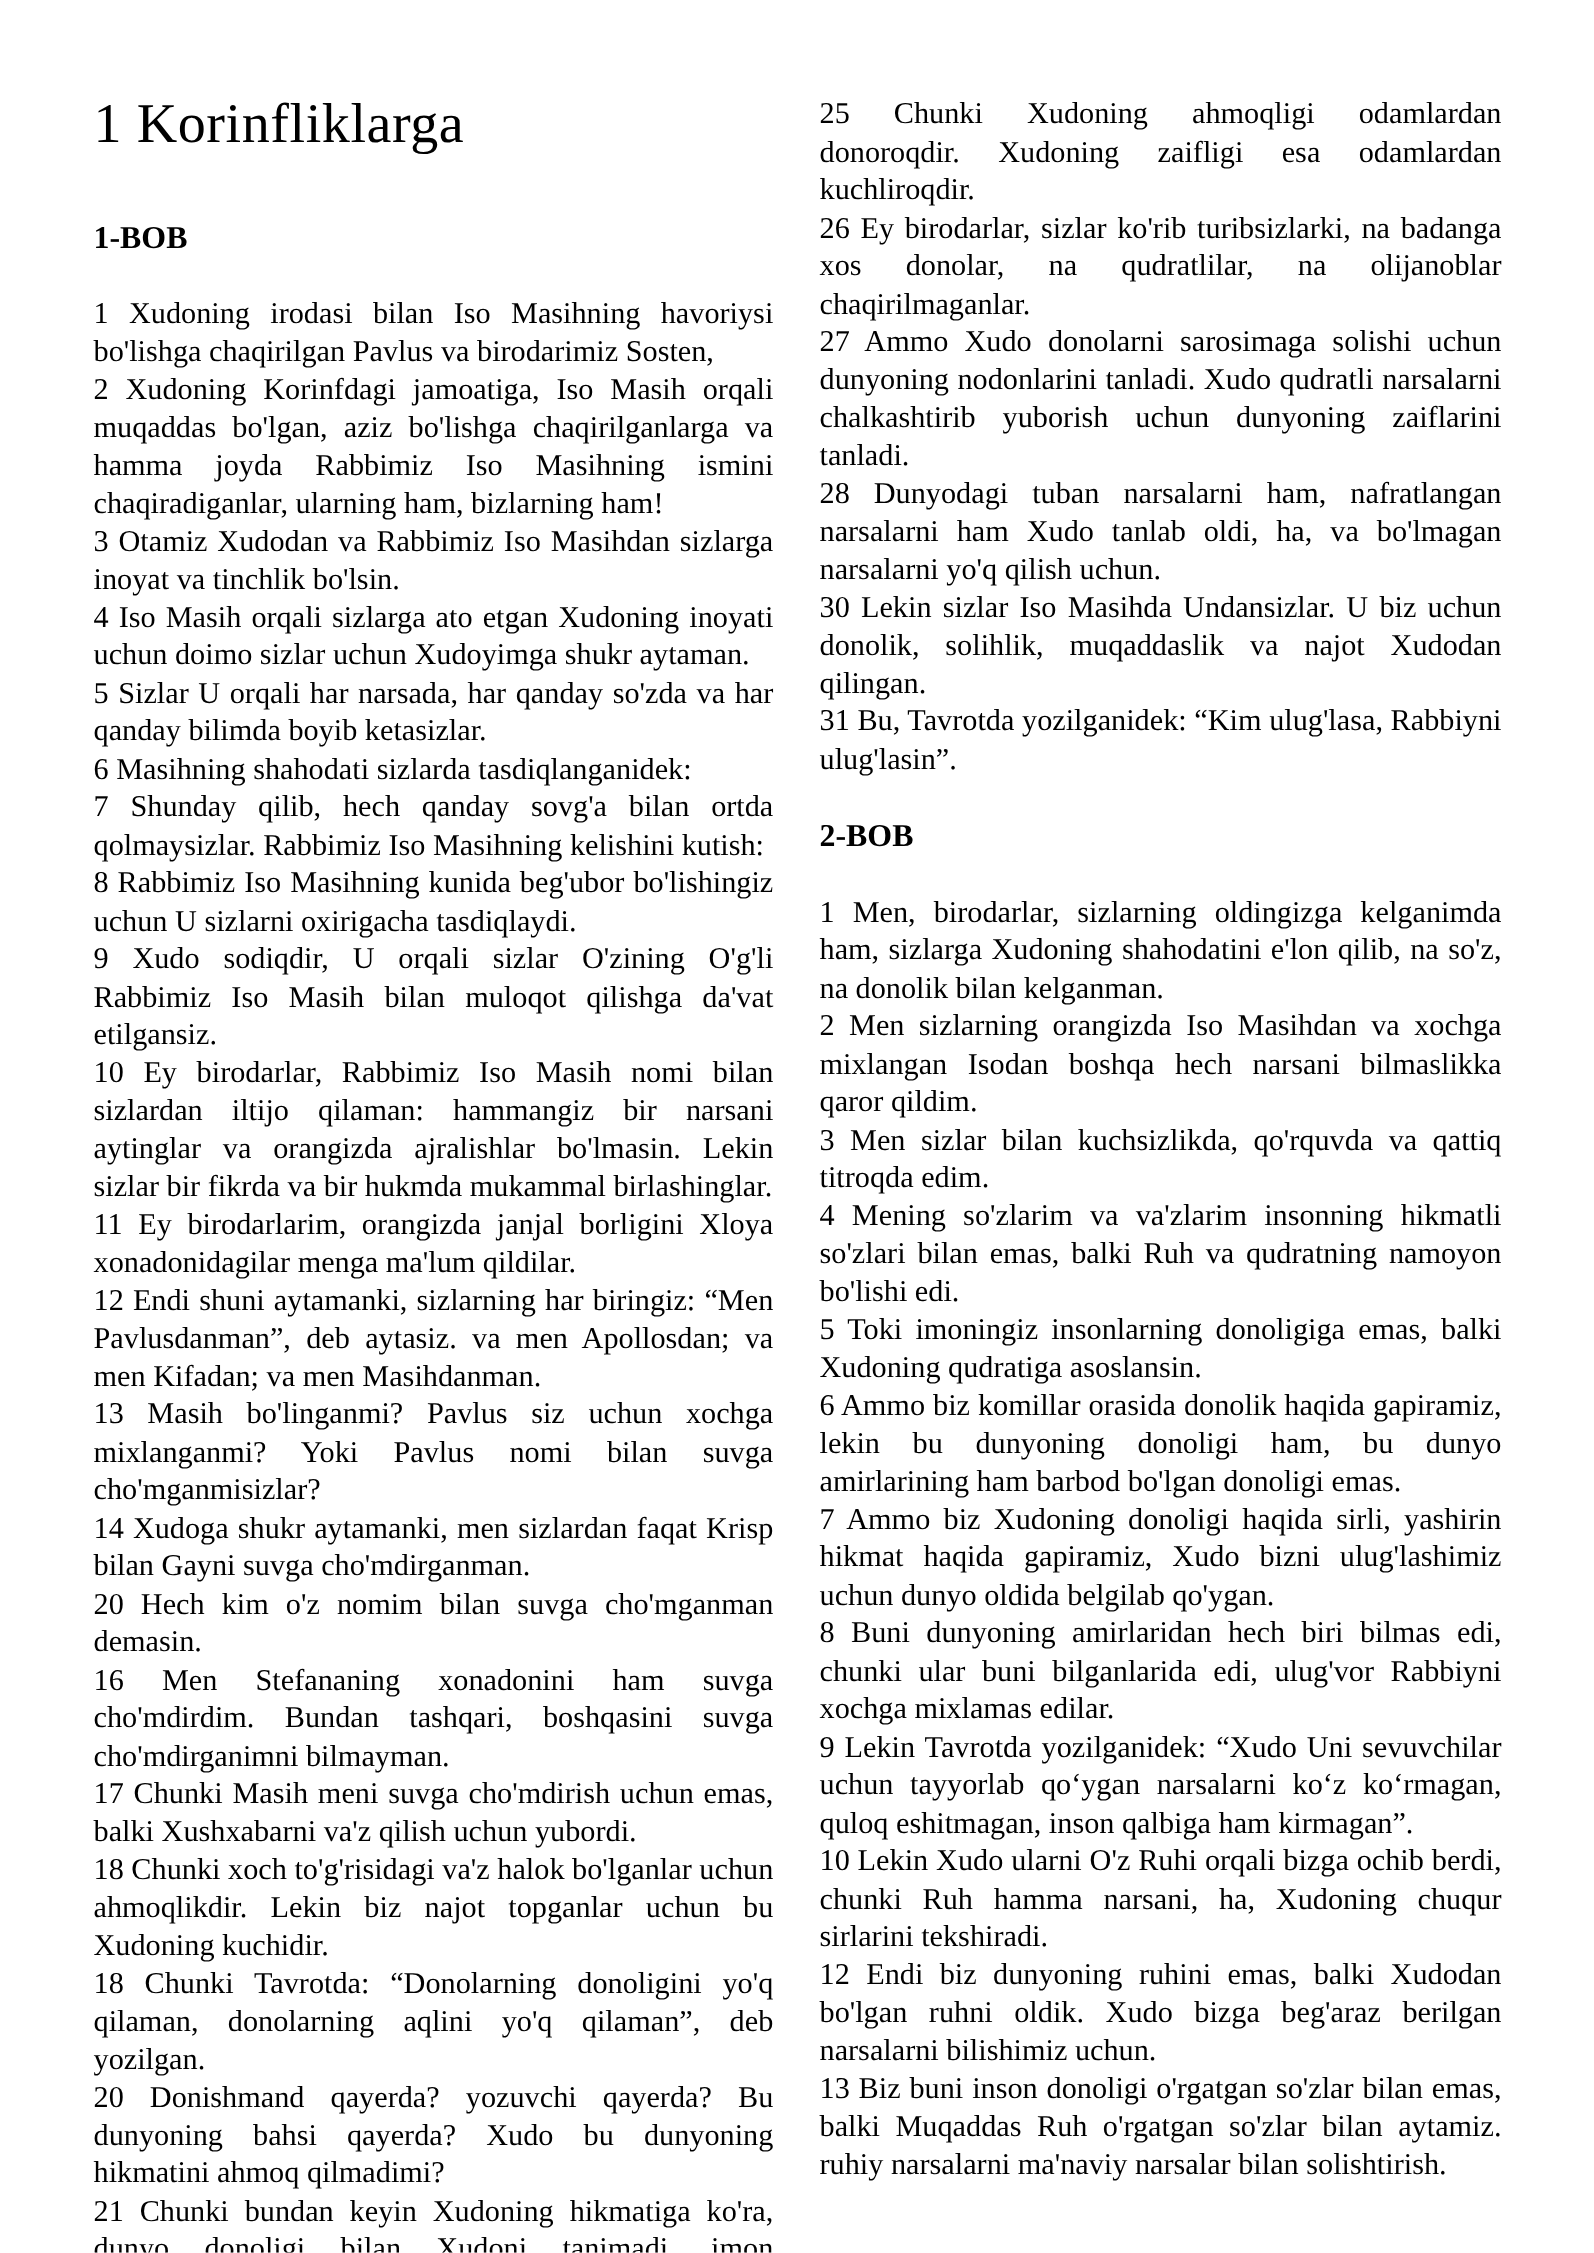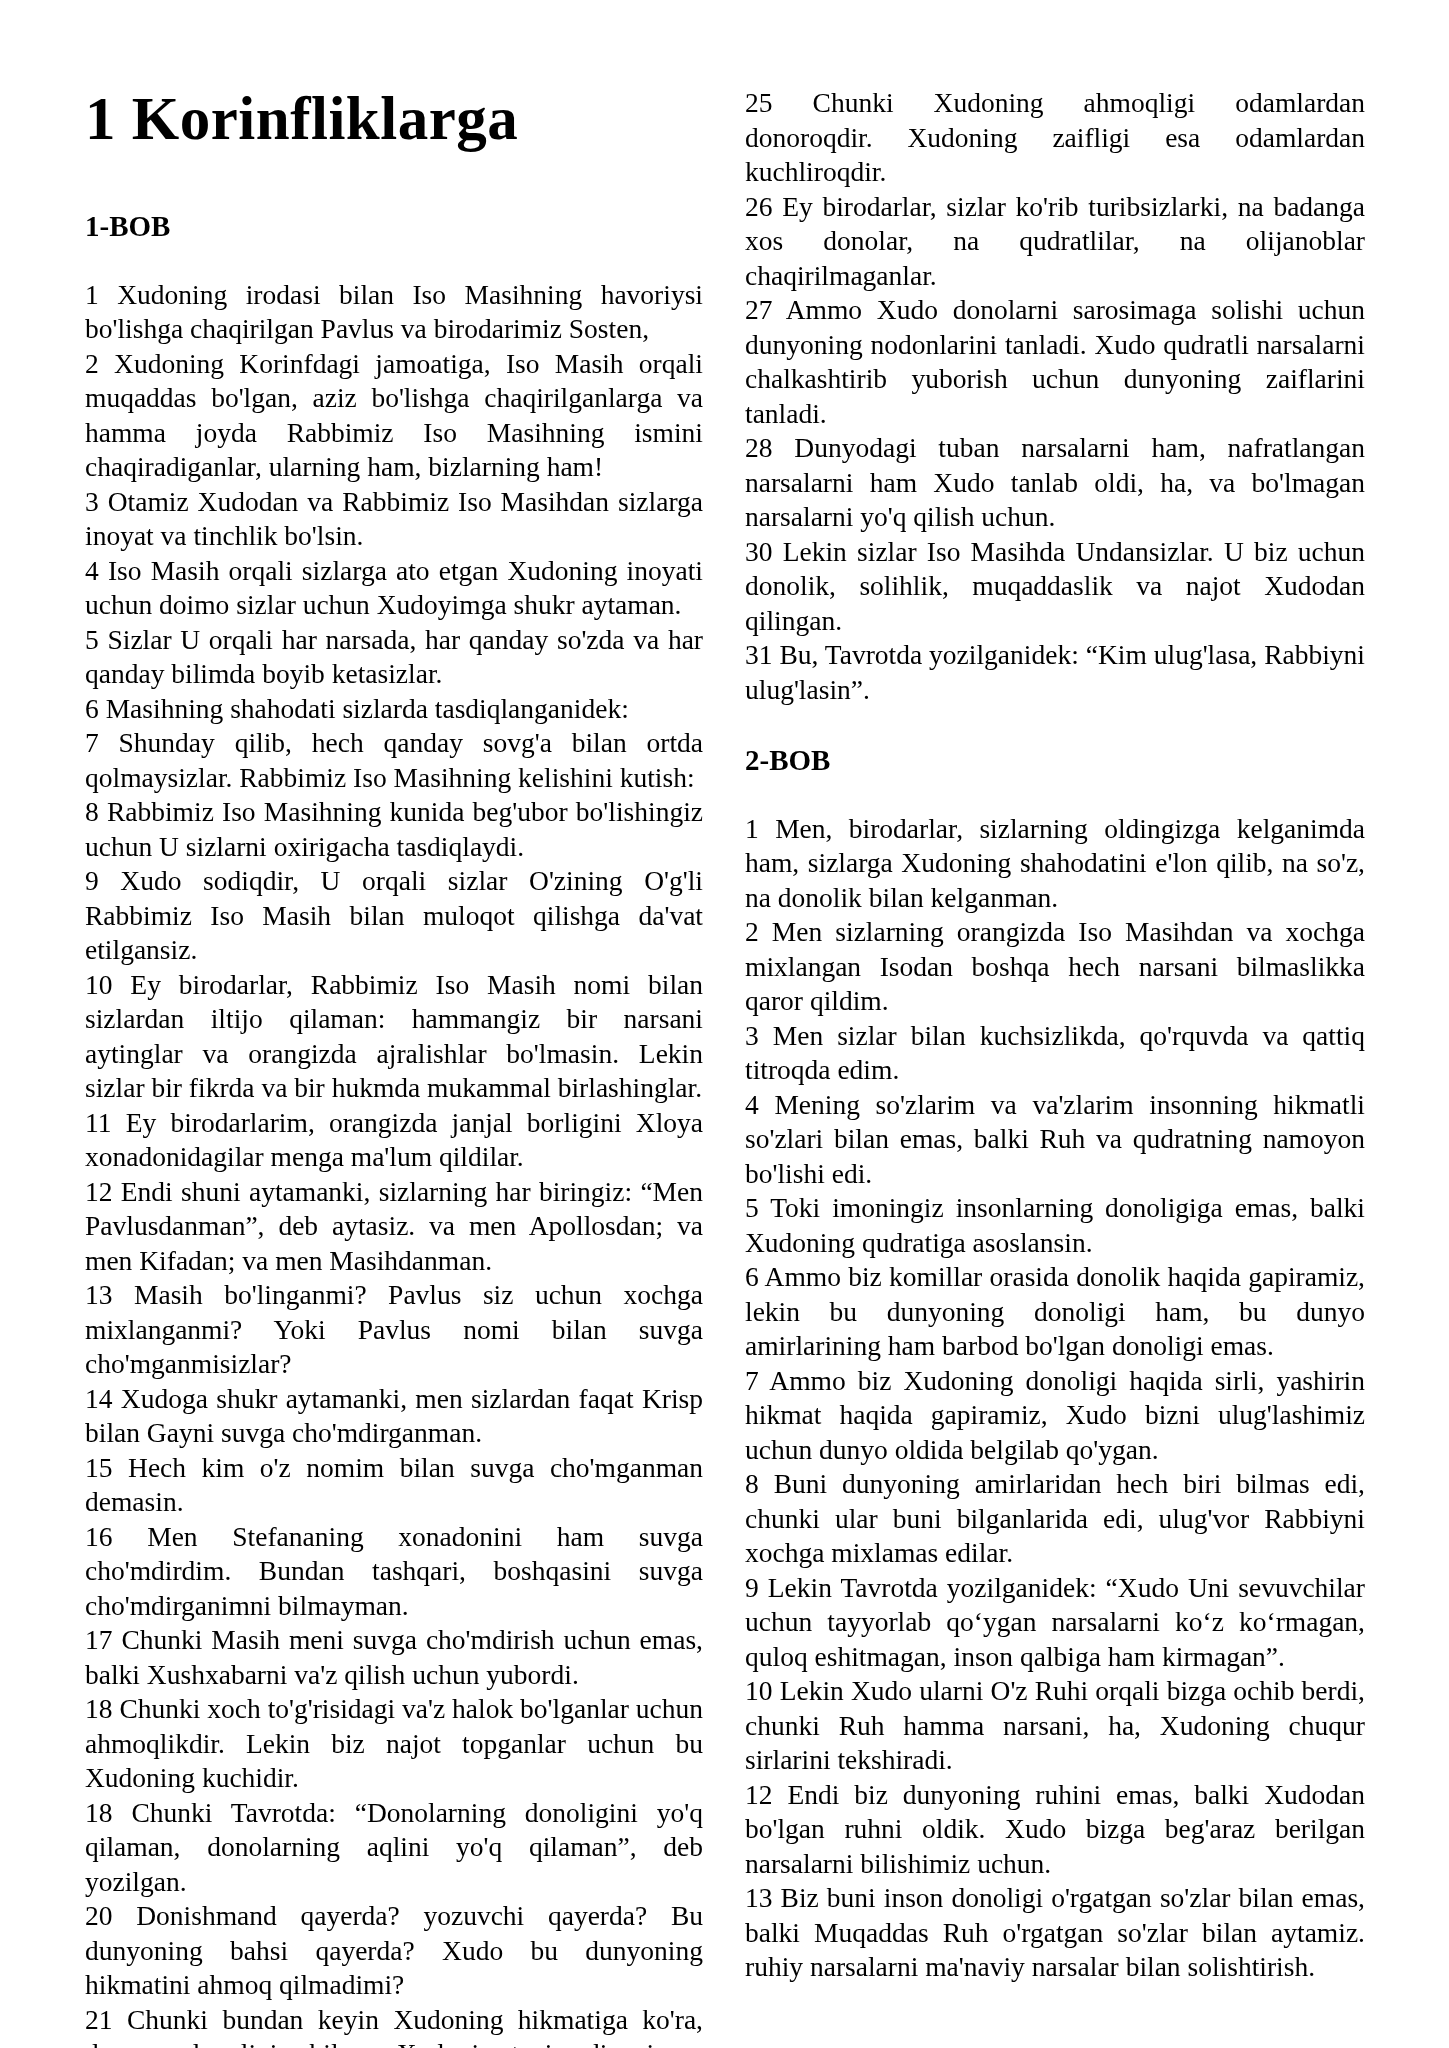--- a/index.html
+++ b/index.html
@@ -21,22 +21,22 @@
     top: 0;
     font-size: 27.5px;
     line-height: 34.5px;
     text-align: justify;
     text-justify: inter-word;
     hyphens: none;
   }
   .column-left  { left: 85px;  width: 618px; top: 88px; }
   .column-right { left: 745px; width: 620px; top: 86px; }
   .book-title {
-    font-size: 61px;
-    font-weight: bold;
+    font-size: 51px;
+    font-weight: normal;
     line-height: 1.0;
     margin: 0 0 60px 0;
     text-align: left;
     letter-spacing: 0.5px;
   }
   .chapter-heading {
     font-size: 29px;
     font-weight: bold;
     line-height: 34.5px;
     margin: 36px 0 34px 0;
@@ -63,21 +63,21 @@
         <p class="verse">5 Sizlar U orqali har narsada, har qanday so'zda va har qanday bilimda boyib ketasizlar.</p>
         <p class="verse">6 Masihning shahodati sizlarda tasdiqlanganidek:</p>
         <p class="verse">7 Shunday qilib, hech qanday sovg'a bilan ortda qolmaysizlar. Rabbimiz Iso Masihning kelishini kutish:</p>
         <p class="verse">8 Rabbimiz Iso Masihning kunida beg'ubor bo'lishingiz uchun U sizlarni oxirigacha tasdiqlaydi.</p>
         <p class="verse">9 Xudo sodiqdir, U orqali sizlar O'zining O'g'li Rabbimiz Iso Masih bilan muloqot qilishga da'vat etilgansiz.</p>
         <p class="verse">10 Ey birodarlar, Rabbimiz Iso Masih nomi bilan sizlardan iltijo qilaman: hammangiz bir narsani aytinglar va orangizda ajralishlar bo'lmasin. Lekin sizlar bir fikrda va bir hukmda mukammal birlashinglar.</p>
         <p class="verse">11 Ey birodarlarim, orangizda janjal borligini Xloya xonadonidagilar menga ma'lum qildilar.</p>
         <p class="verse">12 Endi shuni aytamanki, sizlarning har biringiz: “Men Pavlusdanman”, deb aytasiz. va men Apollosdan; va men Kifadan; va men Masihdanman.</p>
         <p class="verse">13 Masih bo'linganmi? Pavlus siz uchun xochga mixlanganmi? Yoki Pavlus nomi bilan suvga cho'mganmisizlar?</p>
         <p class="verse">14 Xudoga shukr aytamanki, men sizlardan faqat Krisp bilan Gayni suvga cho'mdirganman.</p>
-        <p class="verse">15 Hech kim o'z nomim bilan suvga cho'mganman demasin.</p>
+        <p class="verse">20 Hech kim o'z nomim bilan suvga cho'mganman demasin.</p>
         <p class="verse">16 Men Stefananing xonadonini ham suvga cho'mdirdim. Bundan tashqari, boshqasini suvga cho'mdirganimni bilmayman.</p>
         <p class="verse">17 Chunki Masih meni suvga cho'mdirish uchun emas, balki Xushxabarni va'z qilish uchun yubordi.</p>
         <p class="verse">18 Chunki xoch to'g'risidagi va'z halok bo'lganlar uchun ahmoqlikdir. Lekin biz najot topganlar uchun bu Xudoning kuchidir.</p>
         <p class="verse">18 Chunki Tavrotda: “Donolarning donoligini yo'q qilaman, donolarning aqlini yo'q qilaman”, deb yozilgan.</p>
         <p class="verse">20 Donishmand qayerda? yozuvchi qayerda? Bu dunyoning bahsi qayerda? Xudo bu dunyoning hikmatini ahmoq qilmadimi?</p>
         <p class="verse">21 Chunki bundan keyin Xudoning hikmatiga ko'ra, dunyo donoligi bilan Xudoni tanimadi, imon keltirganlarni qutqarish ahmoqona va'z qilish orqali Xudoga ma'qul keldi.</p>
       </div>
   </div>
   <div class="column column-right">
     <div class="blocks">

